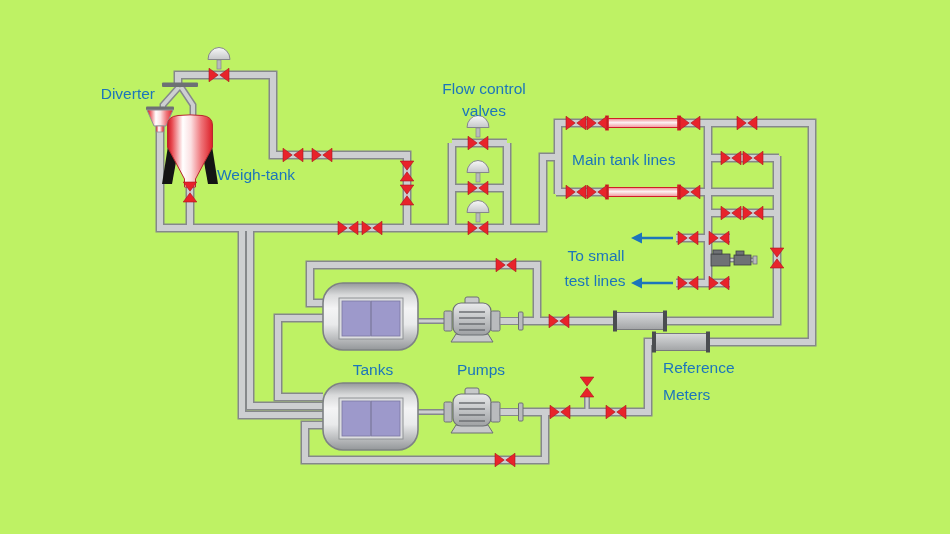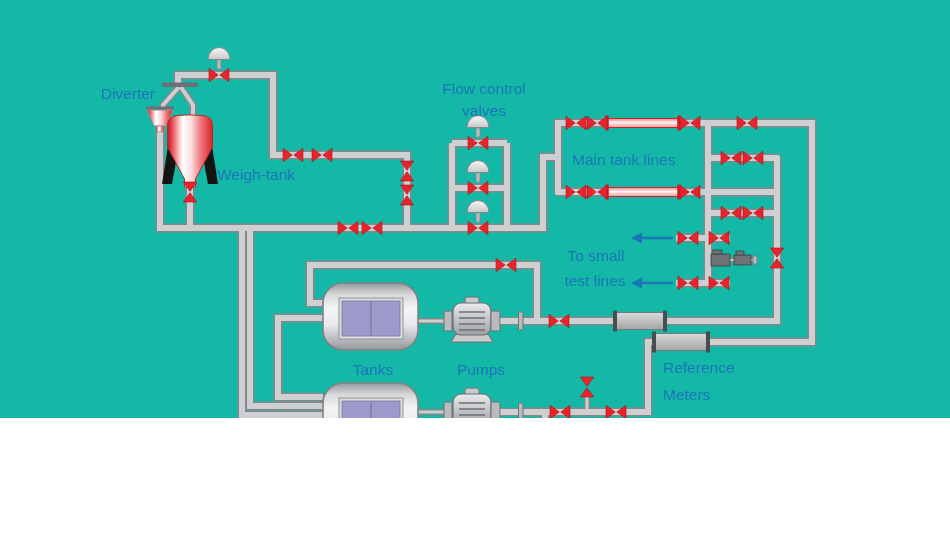--- a/index.html
+++ b/index.html
@@ -1,16 +1,16 @@
 <!DOCTYPE html>
 <html><head>
 <meta charset="utf-8">
 <style>
   html,body{margin:0;padding:0;background:#ffffff;}
-  #stage{position:relative;width:950px;height:418px;background:#14b8a6;overflow:hidden;
+  #stage{position:relative;width:950px;height:534px;background:#bef264;overflow:hidden;
          font-family:"Liberation Sans", sans-serif;}
   svg{display:block;}
   text{font-family:"Liberation Sans", sans-serif;font-size:15.5px;}
 </style>
 </head>
 <body>
 
 <div id="stage">
 <svg id="pipework" width="950" height="534" viewBox="0 0 950 534">
   <defs>

